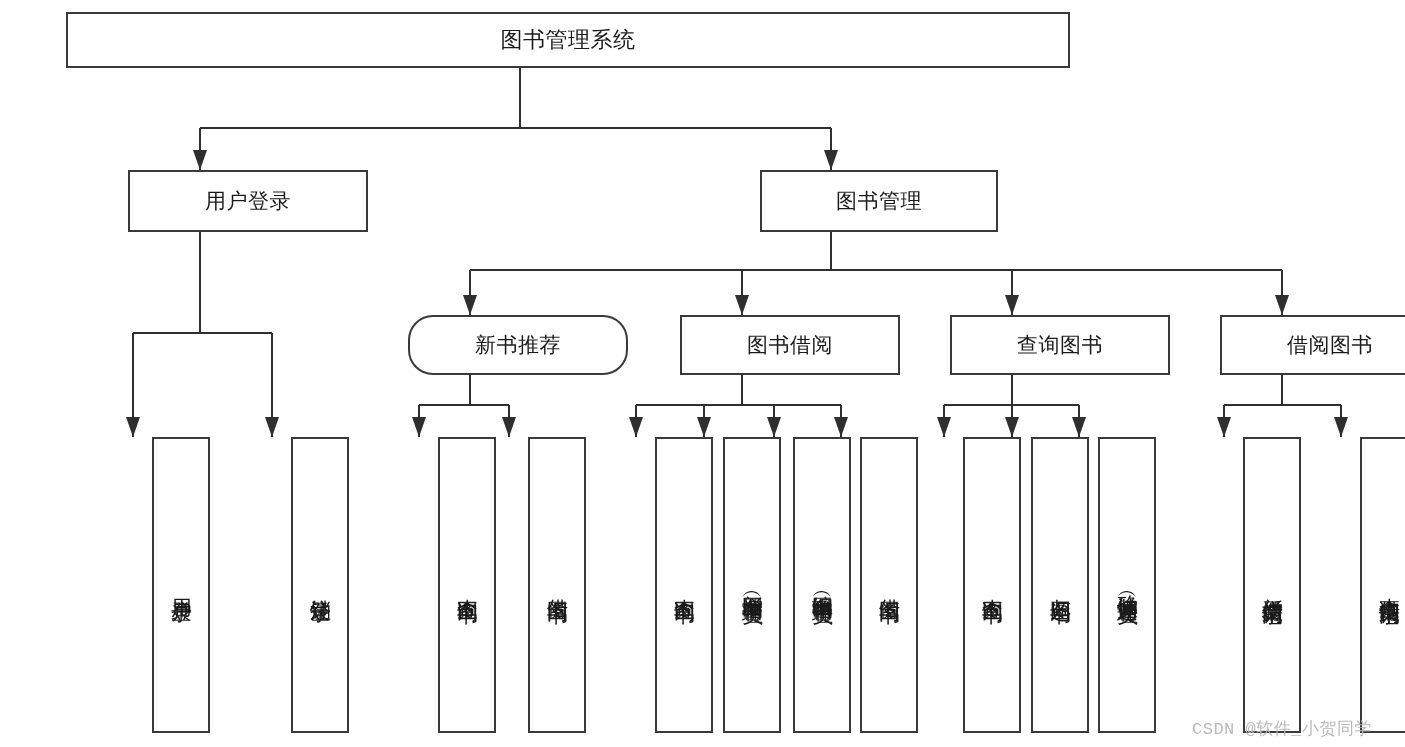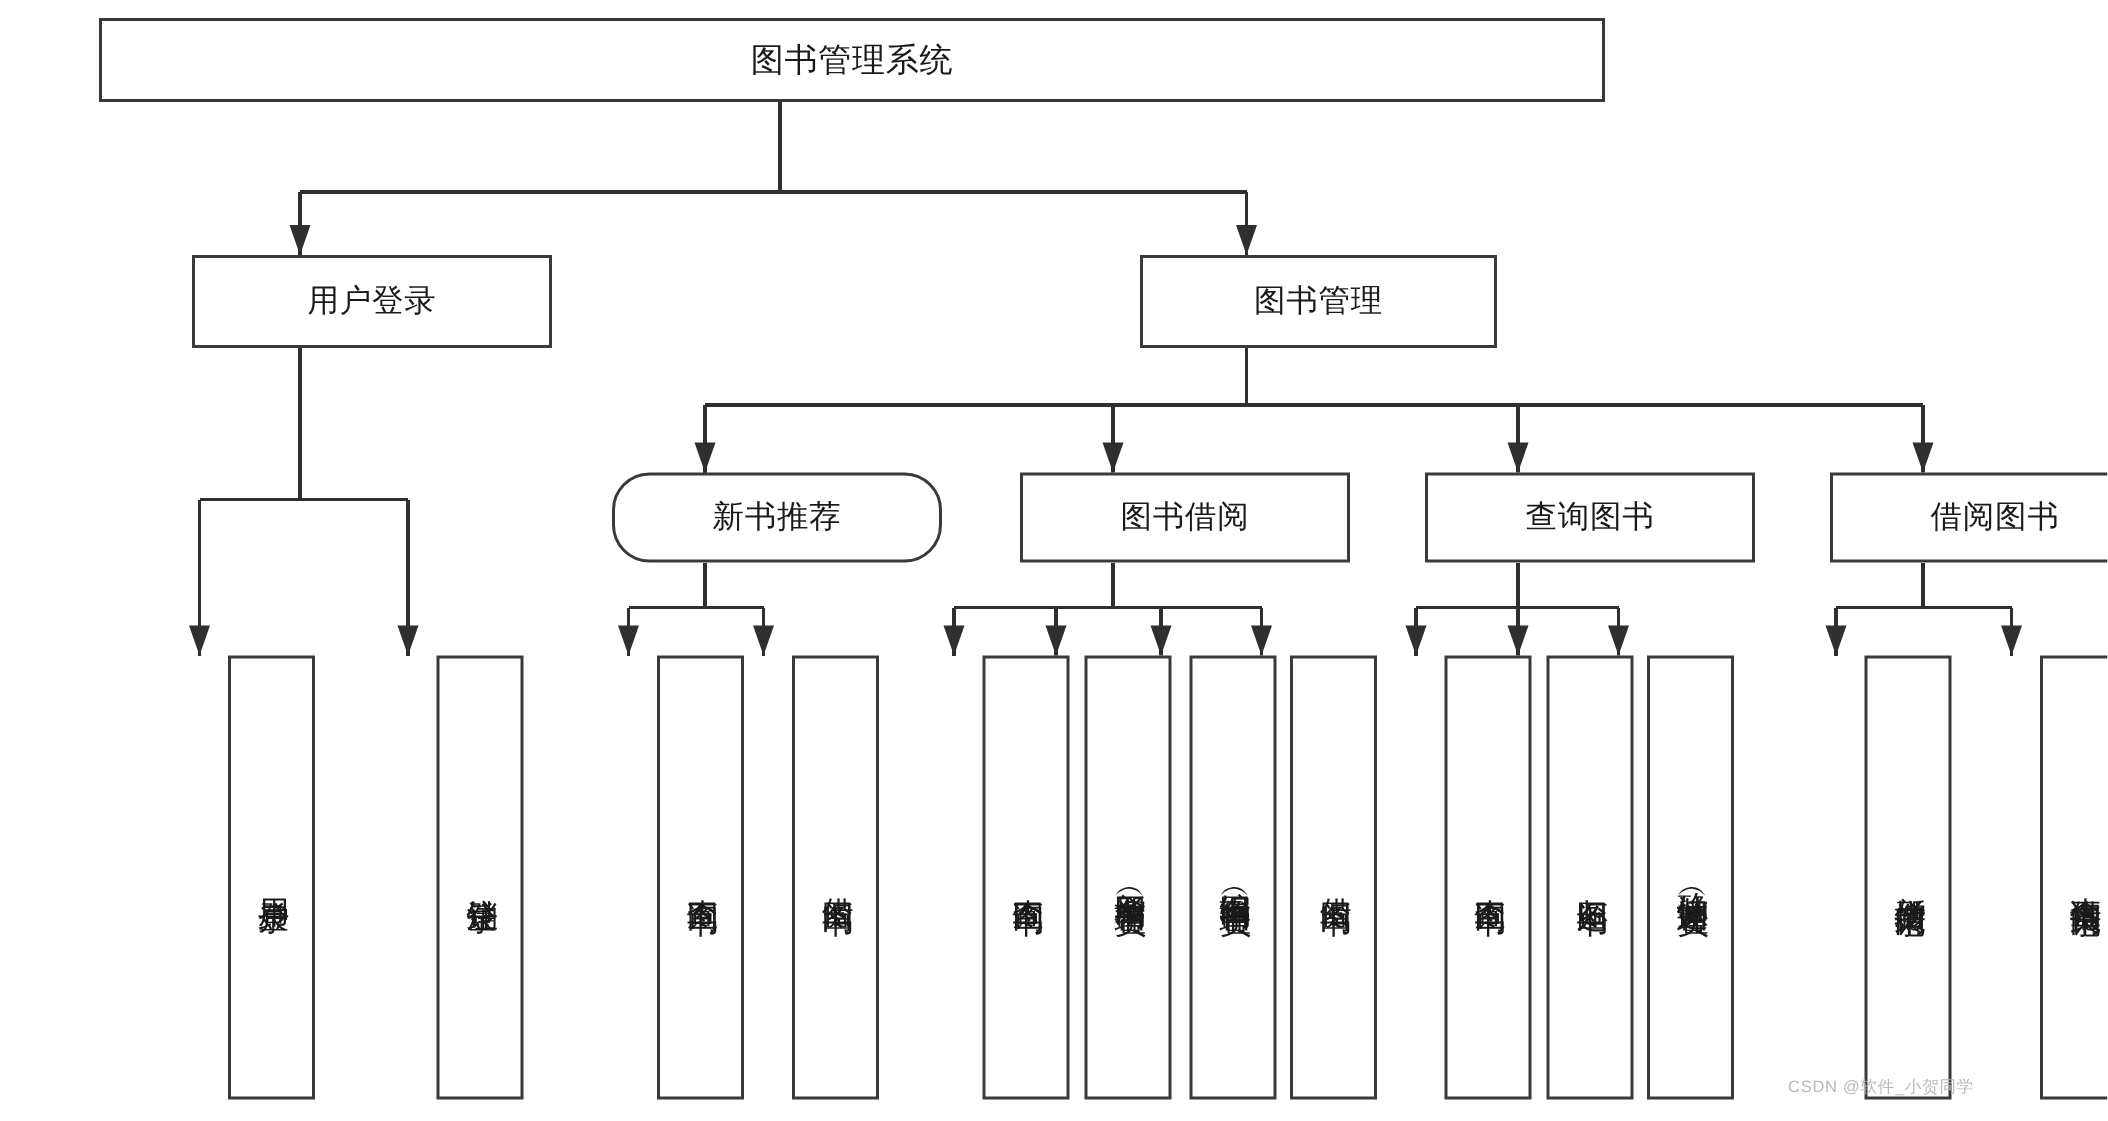--- a/index.html
+++ b/index.html
@@ -59,24 +59,25 @@
     line-height: 1.28;
     letter-spacing: 1.5px;
     white-space: nowrap;
   }
   .node.root .node-label {
     font-size: 22px;
   }
   .watermark {
     position: absolute;
     color: #b9b9b9;
-    font-size: 11px;
+    font-size: 17px;
     white-space: nowrap;
     z-index: 5;
     letter-spacing: 0.5px;
+    font-family: Liberation Mono, monospace;
   }
 </style>
 </head>
 <body>
 
 <div id="canvas">
   <svg id="wires" viewBox="0 0 1405 747">
       <line x1="520" y1="68" x2="520" y2="128" stroke="#2f2f2f" stroke-width="2.4" shape-rendering="crispEdges"></line>
       <line x1="200" y1="128" x2="831" y2="128" stroke="#2f2f2f" stroke-width="2.4" shape-rendering="crispEdges"></line>
       <line x1="200" y1="128" x2="200" y2="170" stroke="#2f2f2f" stroke-width="2.4" shape-rendering="crispEdges"></line>

